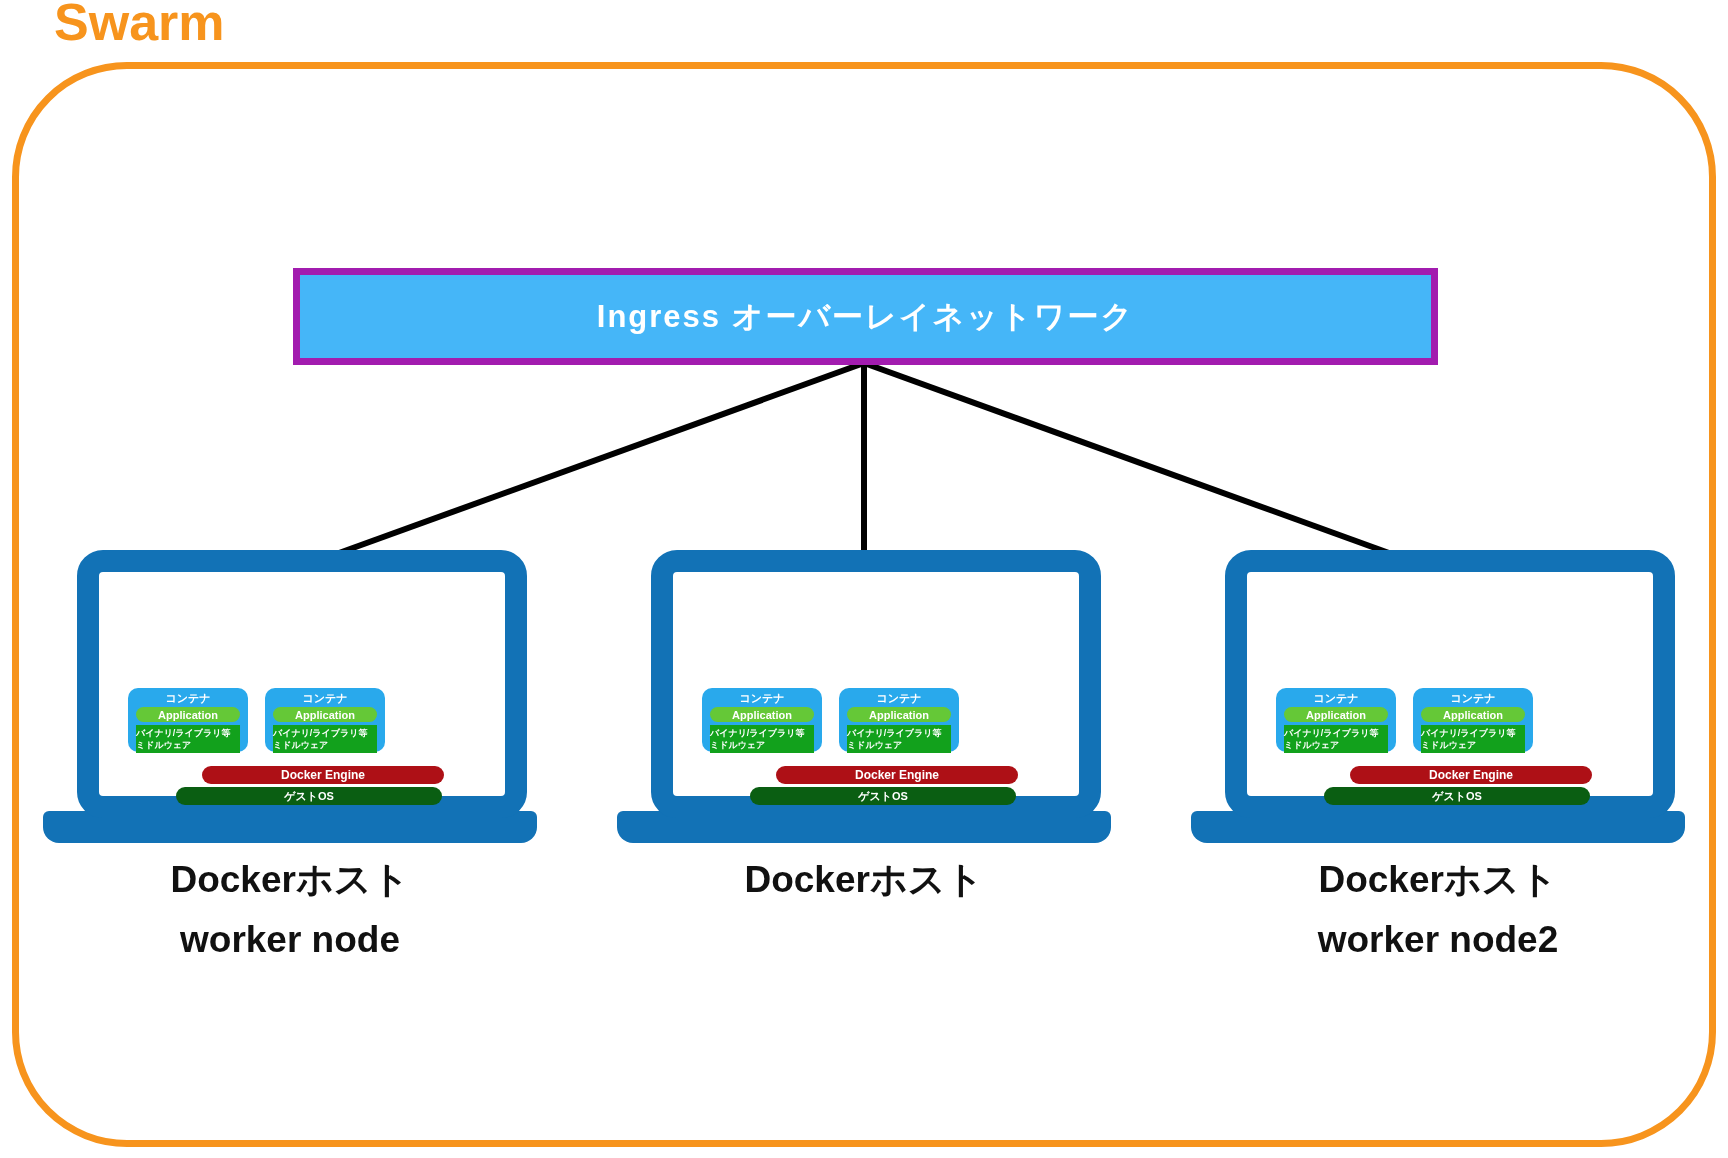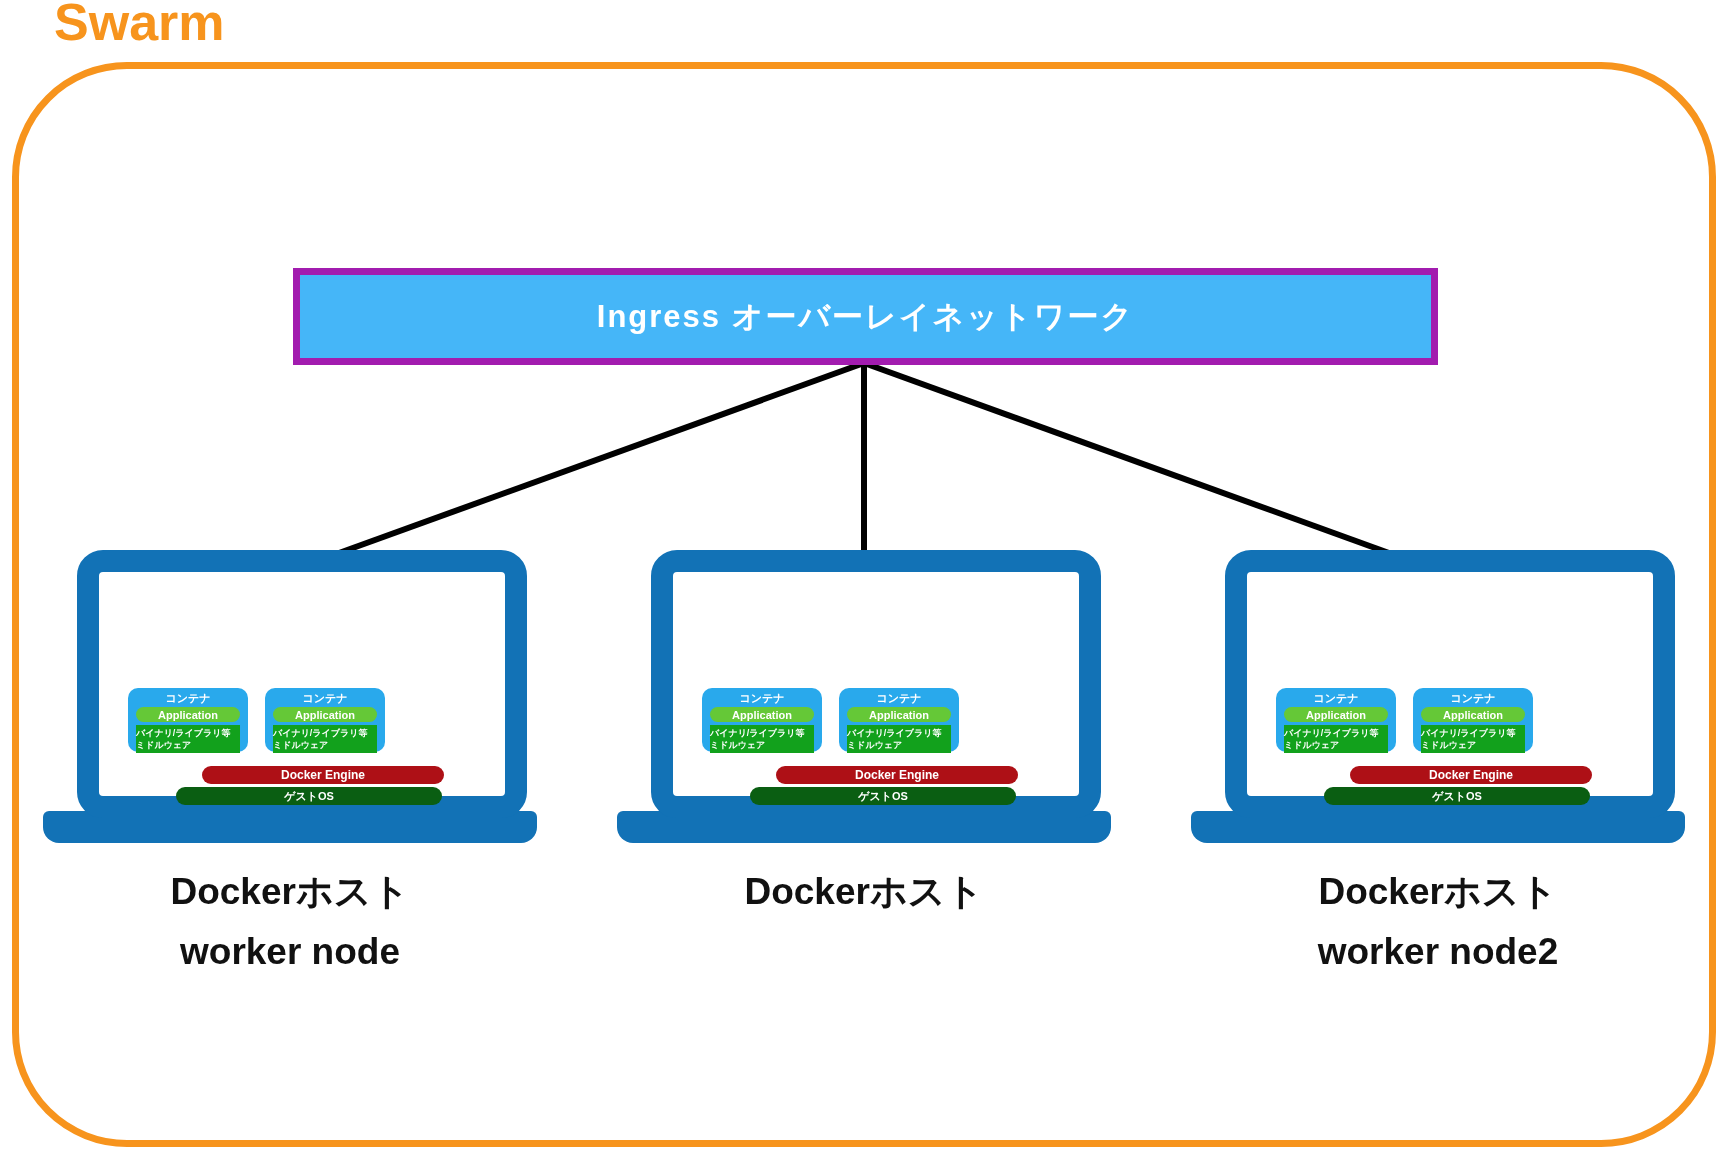--- a/index.html
+++ b/index.html
@@ -55,21 +55,21 @@
     position:absolute;left:162px;top:216px;width:242px;height:18px;border-radius:9px;
     background:#ae1016;color:#ffffff;font-size:12px;font-weight:bold;
     display:flex;align-items:center;justify-content:center;
   }
   .guestos{
     position:absolute;left:136px;top:237px;width:266px;height:18px;border-radius:9px;
     background:#0a5e12;color:#ffffff;font-size:11px;font-weight:bold;
     display:flex;align-items:center;justify-content:center;text-align:center;
   }
   .host-label{
-    position:absolute;left:0;top:312px;width:100%;
+    position:absolute;left:0;top:300px;width:100%;
     text-align:center;color:#111111;font-size:37px;font-weight:bold;line-height:60px;
   }
 </style>
 </head>
 <body>
 
 <div class="page">
 
   <div class="swarm-title">Swarm</div>
 

